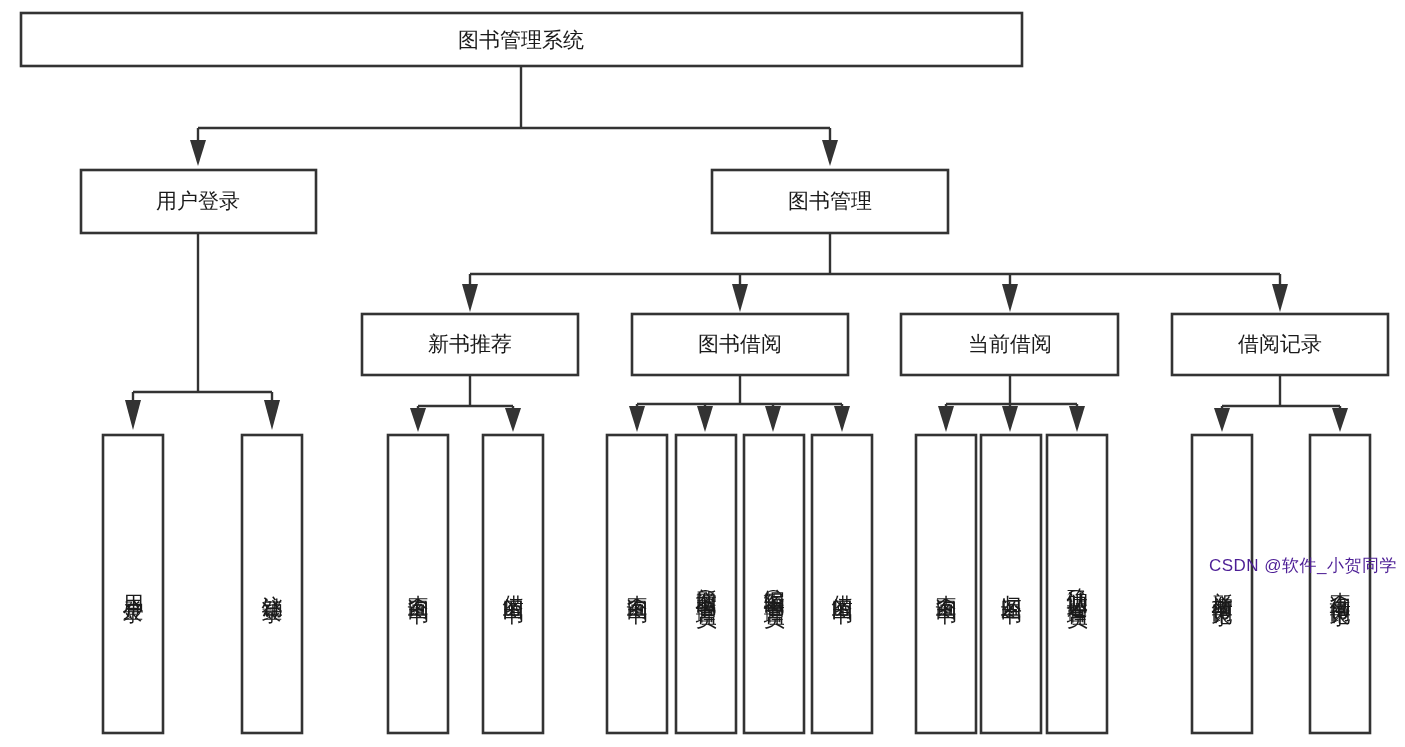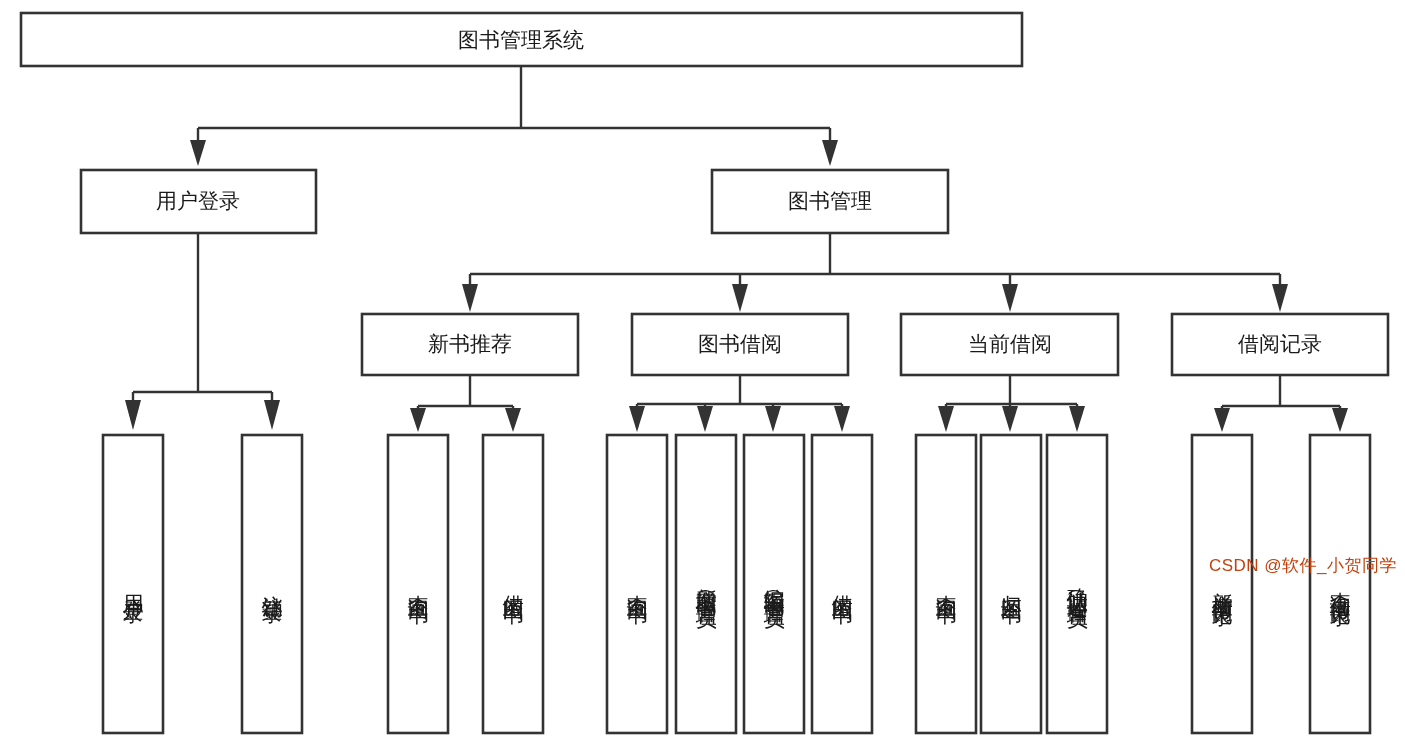--- a/index.html
+++ b/index.html
@@ -62,21 +62,21 @@
     justify-content: center;
     white-space: nowrap;
     pointer-events: none;
   }
   #watermark {
     position: absolute;
     right: 8px;
     bottom: 4px;
     font-family: "Liberation Sans", "DejaVu Sans", sans-serif;
     font-size: 17px;
-    color: #c2410c;
+    color: #4c1d95;
     letter-spacing: 0.5px;
     white-space: nowrap;
   }
 </style>
 </head>
 <body>
 
 <div id="diagram-root">
 
   <svg id="tree-svg" viewBox="0 0 1405 747">

